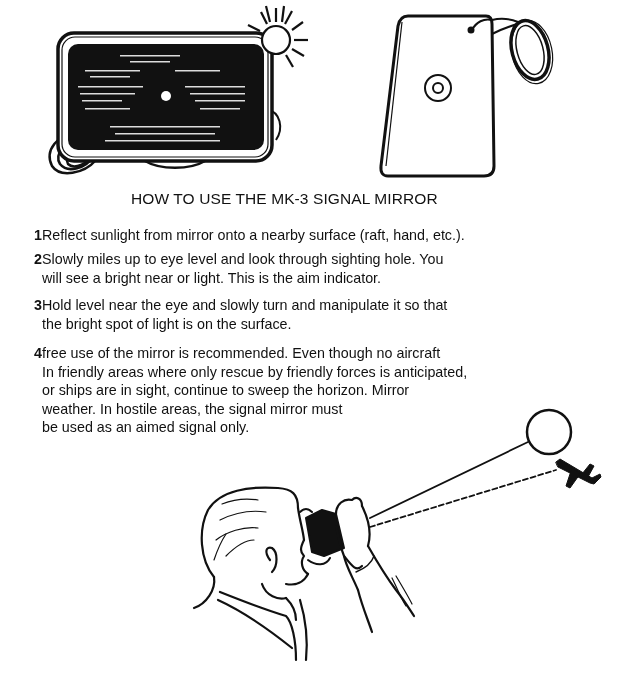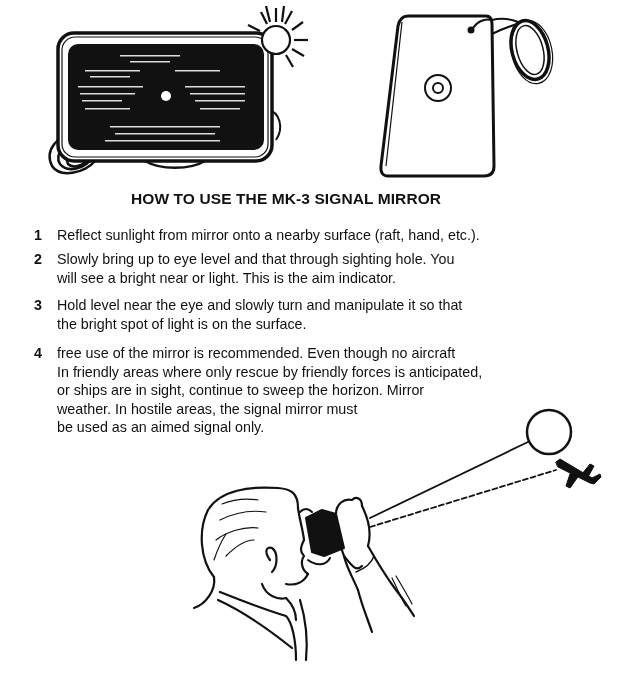--- a/index.html
+++ b/index.html
@@ -1,23 +1,23 @@
 <!DOCTYPE html>
 <html><head>
 <meta charset="utf-8">
 <style>
   html, body { margin: 0; padding: 0; background: #ffffff; }
   body { width: 623px; height: 675px; position: relative; overflow: hidden;
          font-family: "Liberation Sans", "DejaVu Sans", sans-serif; color: #111111; }
   .illus { position: absolute; left: 0; top: 0; }
   #heading { position: absolute; left: 131px; top: 190px; margin: 0;
-             font-size: 15.5px; font-weight: bold; letter-spacing: 0.1px; white-space: nowrap; }
+             font-size: 15.5px; font-weight: normal; letter-spacing: 0.1px; white-space: nowrap; }
   .step { position: absolute; left: 34px; font-size: 14.3px; line-height: 18.5px; }
   .step .num { position: absolute; left: 0; top: 0; font-weight: bold; }
-  .step .txt { display: block; margin-left: 23px; }
+  .step .txt { display: block; margin-left: 8px; }
   .step .txt span { display: block; white-space: nowrap; }
 </style>
 </head>
 <body>
 
 <svg class="illus" width="623" height="675" viewBox="0 0 623 675" xmlns="http://www.w3.org/2000/svg">
 
   <g stroke="#111" fill="none">
 
     <g stroke-width="2.5">
@@ -148,21 +148,21 @@
 <div class="step" style="top:226px;">
   <span class="num">1</span>
   <span class="txt">
     <span>Reflect sunlight from mirror onto a nearby surface (raft, hand, etc.).</span>
   </span>
 </div>
 
 <div class="step" style="top:250px;">
   <span class="num">2</span>
   <span class="txt">
-    <span>Slowly bring up to eye level and that through sighting hole. You</span>
+    <span>Slowly miles up to eye level and look through sighting hole. You</span>
     <span>will see a bright near or light. This is the aim indicator.</span>
   </span>
 </div>
 
 <div class="step" style="top:296px;">
   <span class="num">3</span>
   <span class="txt">
     <span>Hold level near the eye and slowly turn and manipulate it so that</span>
     <span>the bright spot of light is on the surface.</span>
   </span>

